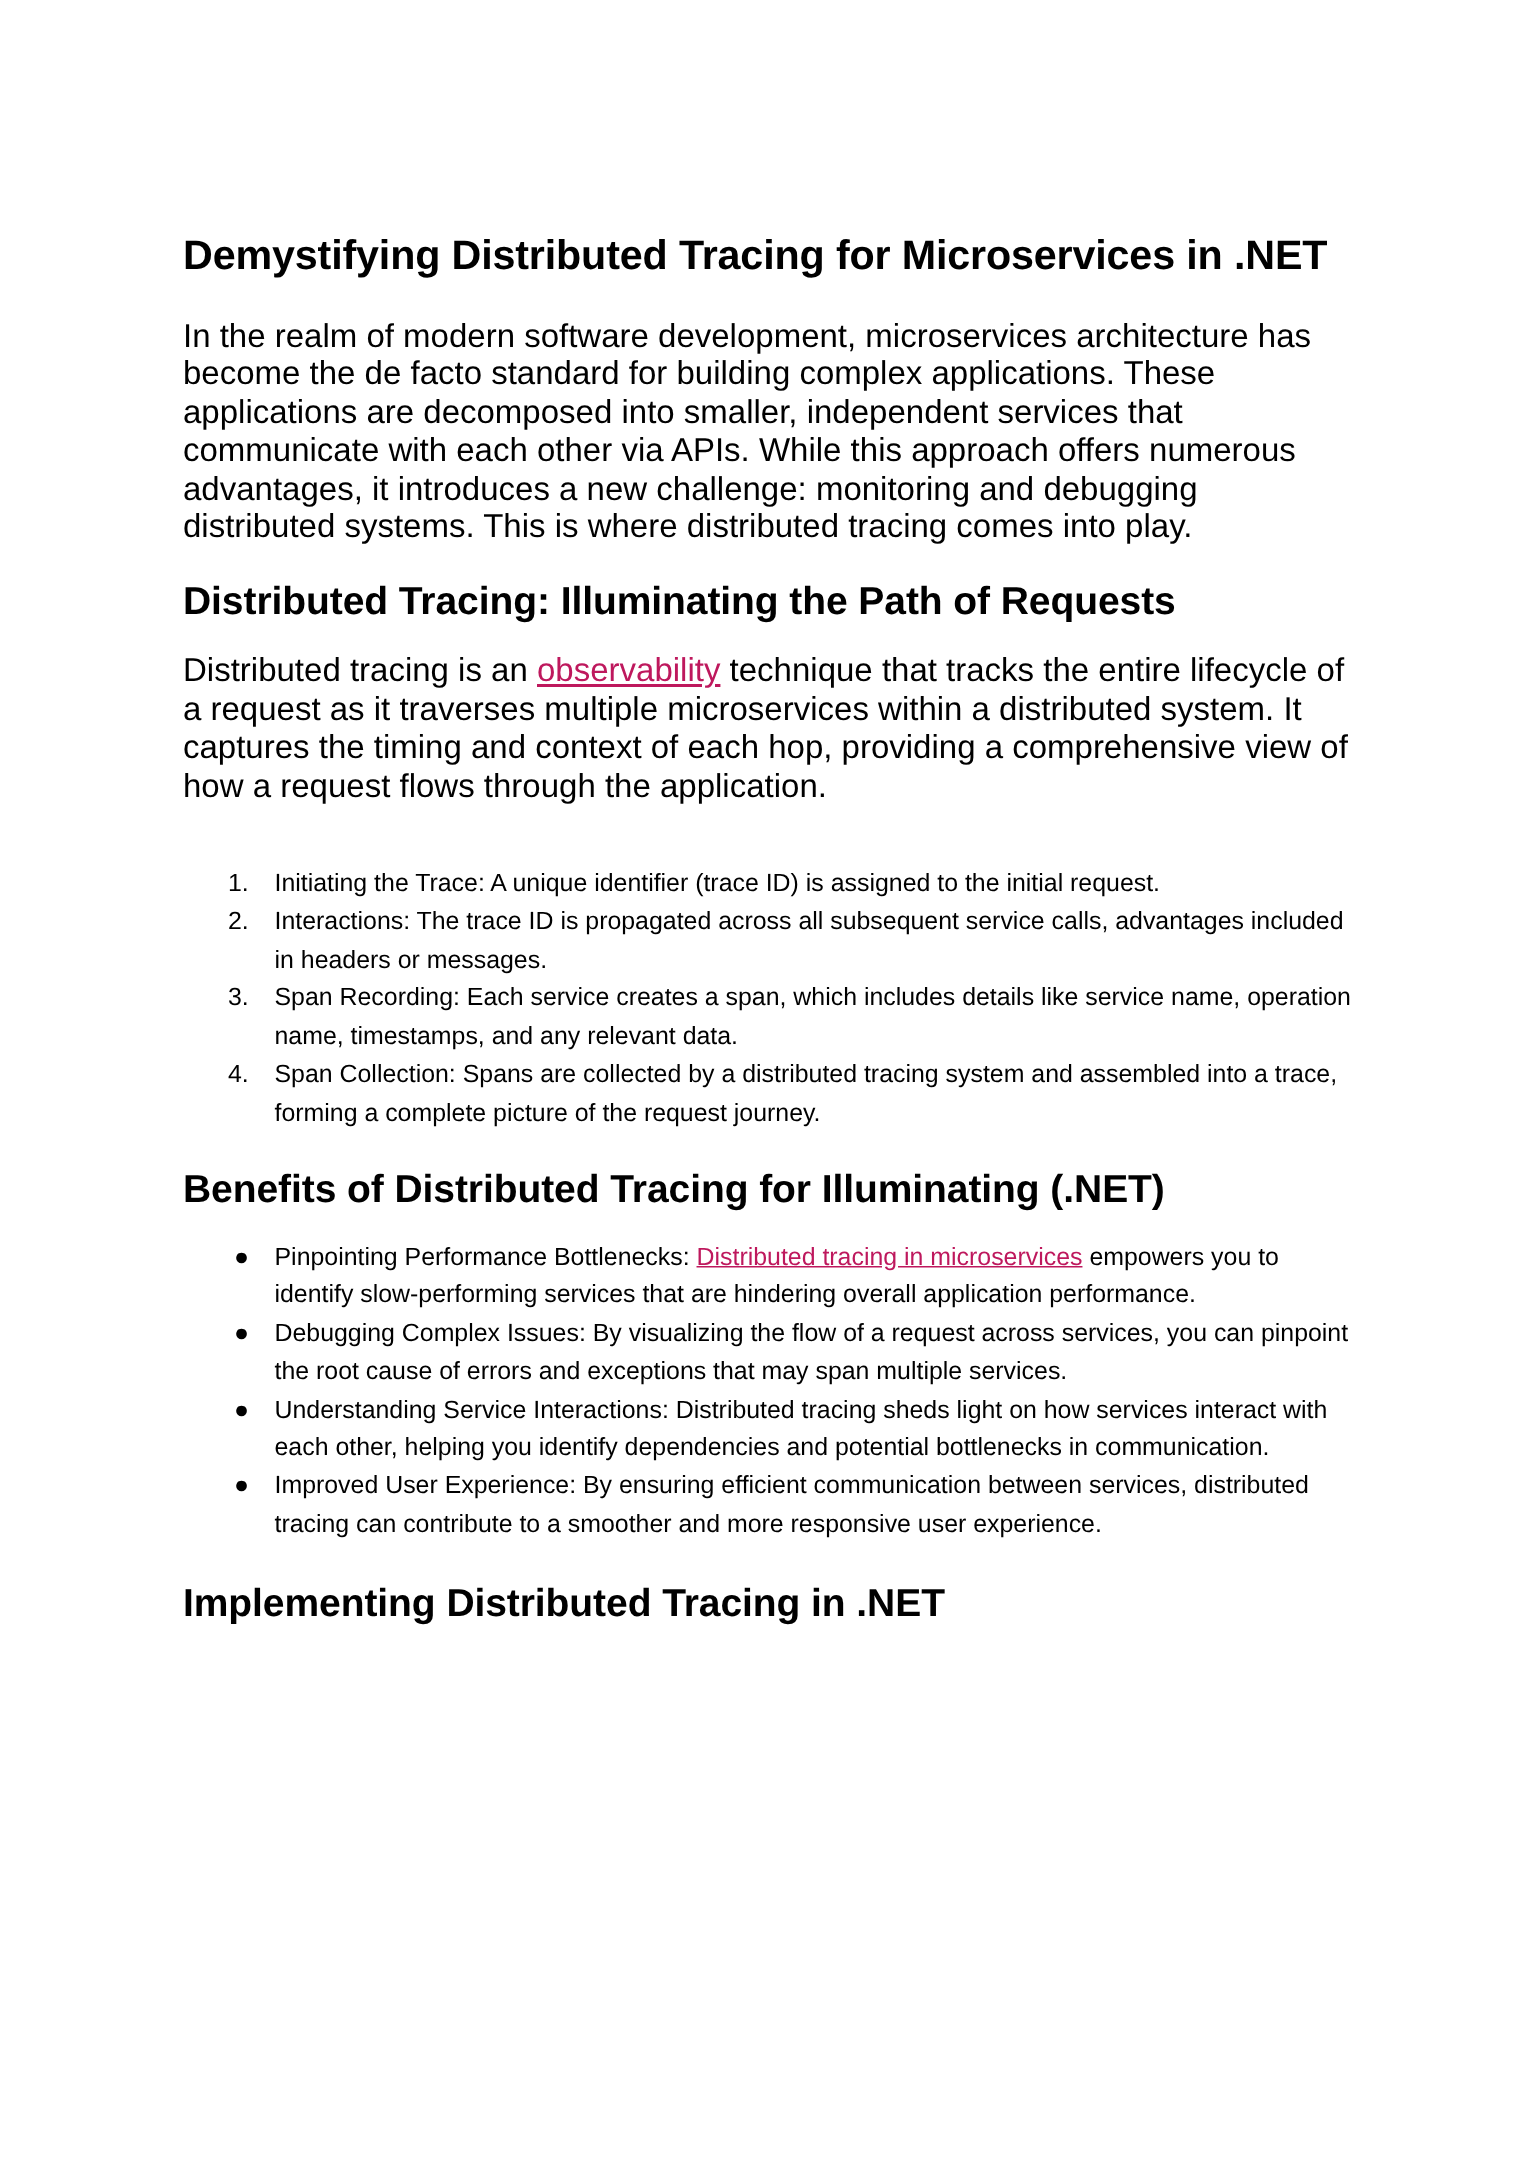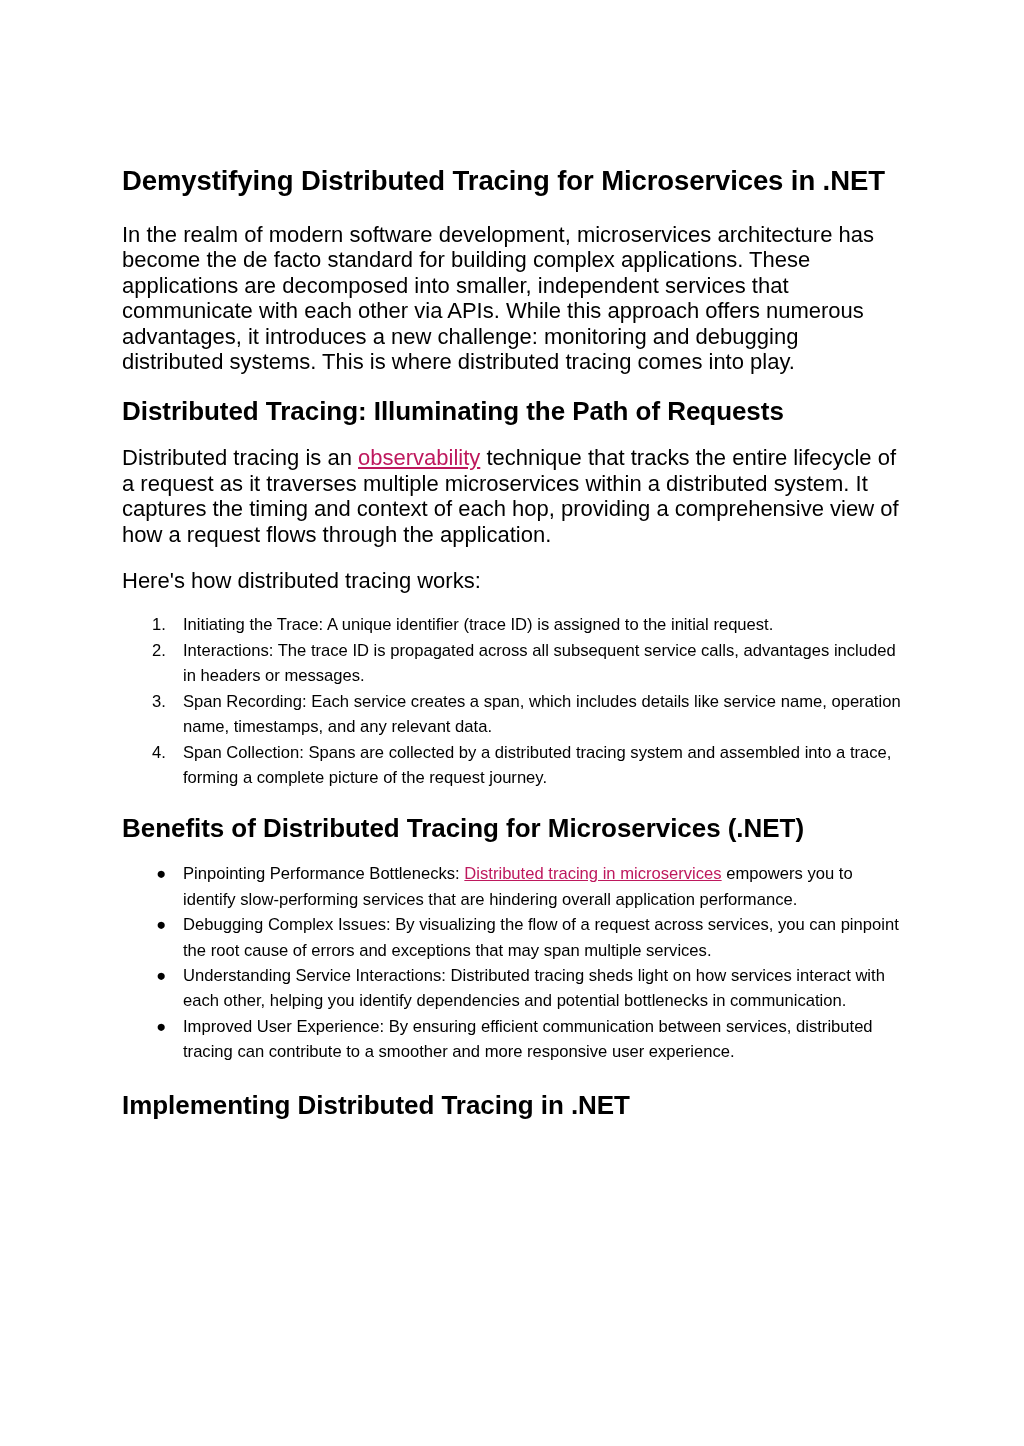--- a/index.html
+++ b/index.html
@@ -17,21 +17,20 @@
   .page {
     position: relative;
     width: 1024px;
     height: 1446px;
     background: #ffffff;
     box-sizing: border-box;
     padding: 150px 122px 0 122px;
   }
   .content {
     width: 780px;
-    margin-top: 11px;
   }
 
   h1.doc-title {
     font-size: 27.5px;
     line-height: 40px;
     font-weight: bold;
     margin: 0 0 0 0;
     letter-spacing: -0.1px;
     color: #000;
   }
@@ -123,34 +122,33 @@
     <div class="sp-intro-h2"></div>
 
     <h2 class="section-heading">Distributed Tracing: Illuminating the Path of Requests</h2>
 
     <div class="sp-h2-para"></div>
 
     <p class="body-text"><span>Distributed tracing is an </span><a class="doc-link" href="#">observability</a><span> technique that tracks the entire lifecycle of a request as it traverses multiple microservices within a distributed system. It captures the timing and context of each hop, providing a comprehensive view of how a request flows through the application.</span></p>
 
     <div class="sp-para-para"></div>
 
-    <p class="body-text">Here's how distributed tracing works:</p>
 
     <div class="sp-para-list"></div>
 
     <ol class="numbered-list">
       <li><span class="marker">1.</span><span class="lead">Initiating the Trace:</span><span> A unique identifier (trace ID) is assigned to the initial request.</span></li>
       <li><span class="marker">2.</span><span class="lead">Interactions:</span><span> The trace ID is propagated across all subsequent service calls, advantages included in headers or messages.</span></li>
       <li><span class="marker">3.</span><span class="lead">Span Recording:</span><span> Each service creates a span, which includes details like service name, operation name, timestamps, and any relevant data.</span></li>
       <li><span class="marker">4.</span><span class="lead">Span Collection:</span><span> Spans are collected by a distributed tracing system and assembled into a trace, forming a complete picture of the request journey.</span></li>
     </ol>
 
     <div class="sp-list-h2"></div>
 
-    <h2 class="section-heading">Benefits of Distributed Tracing for Microservices (.NET)</h2>
+    <h2 class="section-heading">Benefits of Distributed Tracing for Illuminating (.NET)</h2>
 
     <div class="sp-h2-list"></div>
 
     <ul class="bullet-list">
       <li><span class="marker">●</span><span class="lead">Pinpointing Performance Bottlenecks:</span><span> </span><a class="doc-link" href="#">Distributed tracing in microservices</a><span> empowers you to identify slow-performing services that are hindering overall application performance.</span></li>
       <li><span class="marker">●</span><span class="lead">Debugging Complex Issues:</span><span> By visualizing the flow of a request across services, you can pinpoint the root cause of errors and exceptions that may span multiple services.</span></li>
       <li><span class="marker">●</span><span class="lead">Understanding Service Interactions:</span><span> Distributed tracing sheds light on how services interact with each other, helping you identify dependencies and potential bottlenecks in communication.</span></li>
       <li><span class="marker">●</span><span class="lead">Improved User Experience:</span><span> By ensuring efficient communication between services, distributed tracing can contribute to a smoother and more responsive user experience.</span></li>
     </ul>
 

